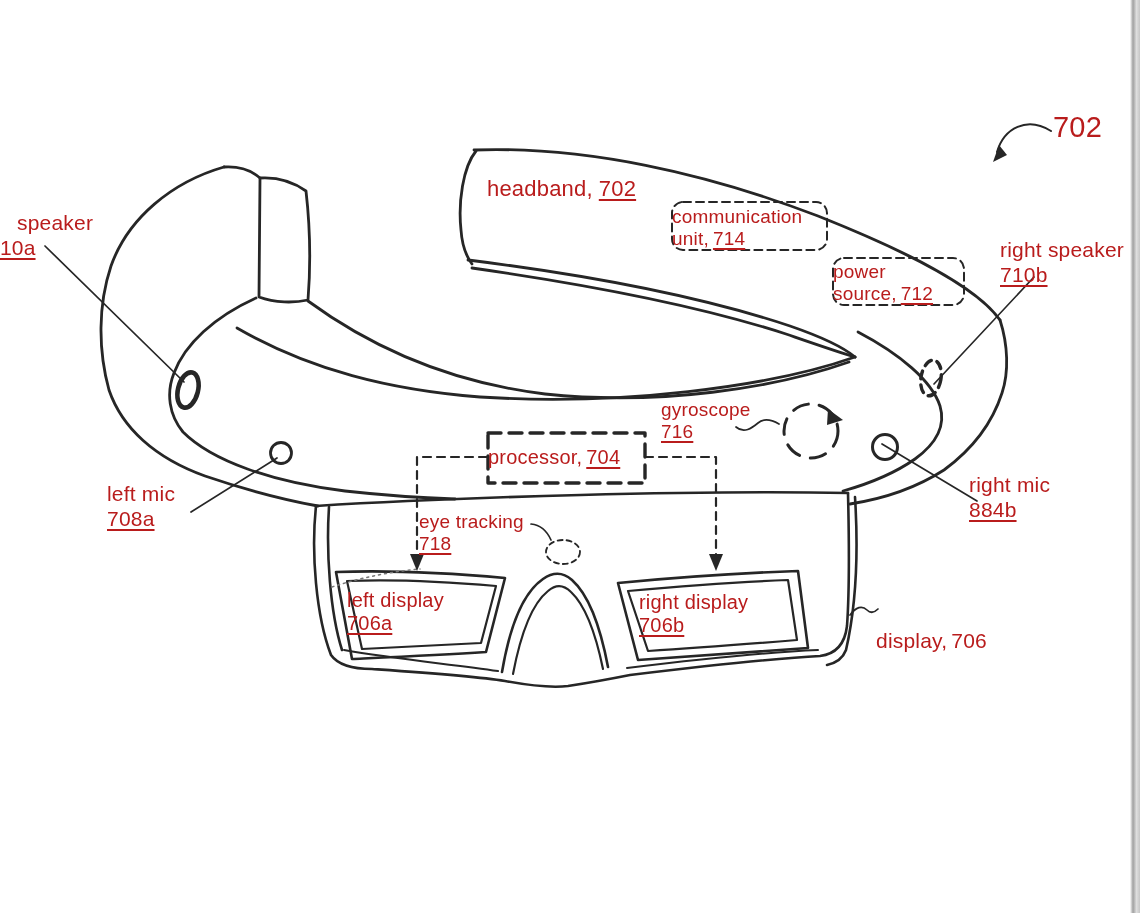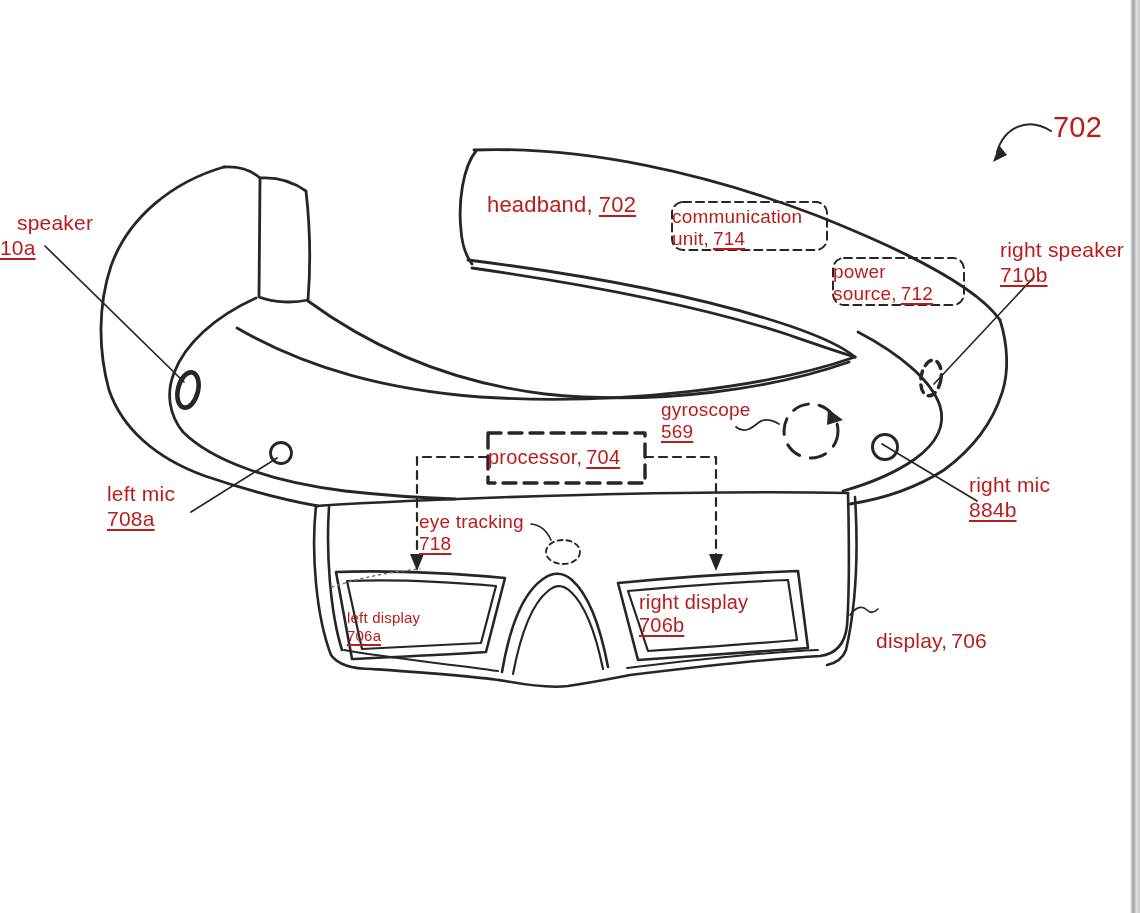--- a/index.html
+++ b/index.html
@@ -94,42 +94,42 @@
       <path stroke-width="2" d="M 1051 131 C 1027 116 1004 128 997 152"></path>
       <polygon points="993,162 1007,155 999,145" fill="#262626" stroke="none"></polygon>
     </g>
   </svg>
 
   <div class="lbl" style="left:-12px; top:211px; font-size:21px;">
     <div style="margin-left:29px"><span>speaker</span></div>
     <div><span class="u">710a</span></div>
   </div>
 
-  <div class="lbl" style="left:487px; top:192px; font-size:22px;text-align:right;">
+  <div class="lbl" style="left:487px; top:176px; font-size:22px;text-align:right;">
     <span>headband,</span><span class="u sp">702</span>
   </div>
 
   <div class="lbl ctr" style="left:672px; top:206px; width:155px; font-size:19px;">
     <div><span>communication</span></div>
     <div><span>unit,</span><span class="u sp4">714</span></div>
   </div>
 
   <div class="lbl ctr" style="left:833px; top:261px; width:131px; font-size:19px;">
     <div><span>power</span></div>
     <div><span>source,</span><span class="u sp4">712</span></div>
   </div>
 
   <div class="lbl ctr" style="left:1000px; top:238px; width:142px; font-size:21px;">
     <div><span>right speaker</span></div>
     <div><span class="u">710b</span></div>
   </div>
 
   <div class="lbl ctr" style="left:661px; top:399px; width:102px; font-size:19px;">
     <div><span>gyroscope</span></div>
-    <div><span class="u">569</span></div>
+    <div><span class="u">716</span></div>
   </div>
 
   <div class="lbl ctr" style="left:969px; top:473px; width:102px; font-size:21px;">
     <div><span>right mic</span></div>
     <div><span class="u">884b</span></div>
   </div>
 
   <div class="lbl ctr" style="left:488px; top:446px; width:157px; font-size:20px;">
     <span>processor,</span><span class="u sp4">704</span>
   </div>
@@ -137,21 +137,21 @@
   <div class="lbl ctr" style="left:107px; top:482px; width:96px; font-size:21px;">
     <div><span>left mic</span></div>
     <div><span class="u">708a</span></div>
   </div>
 
   <div class="lbl ctr" style="left:419px; top:511px; width:116px; font-size:19px;">
     <div><span>eye tracking</span></div>
     <div><span class="u">718</span></div>
   </div>
 
-  <div class="lbl ctr" style="left:347px; top:589px; width:118px; font-size:15px;margin-top:20px;">
+  <div class="lbl ctr" style="left:347px; top:589px; width:118px; font-size:20px;">
     <div><span>left display</span></div>
     <div><span class="u">706a</span></div>
   </div>
 
   <div class="lbl ctr" style="left:639px; top:591px; width:122px; font-size:20px;">
     <div><span>right display</span></div>
     <div><span class="u">706b</span></div>
   </div>
 
   <div class="lbl" style="left:876px; top:629px; font-size:21px;">

